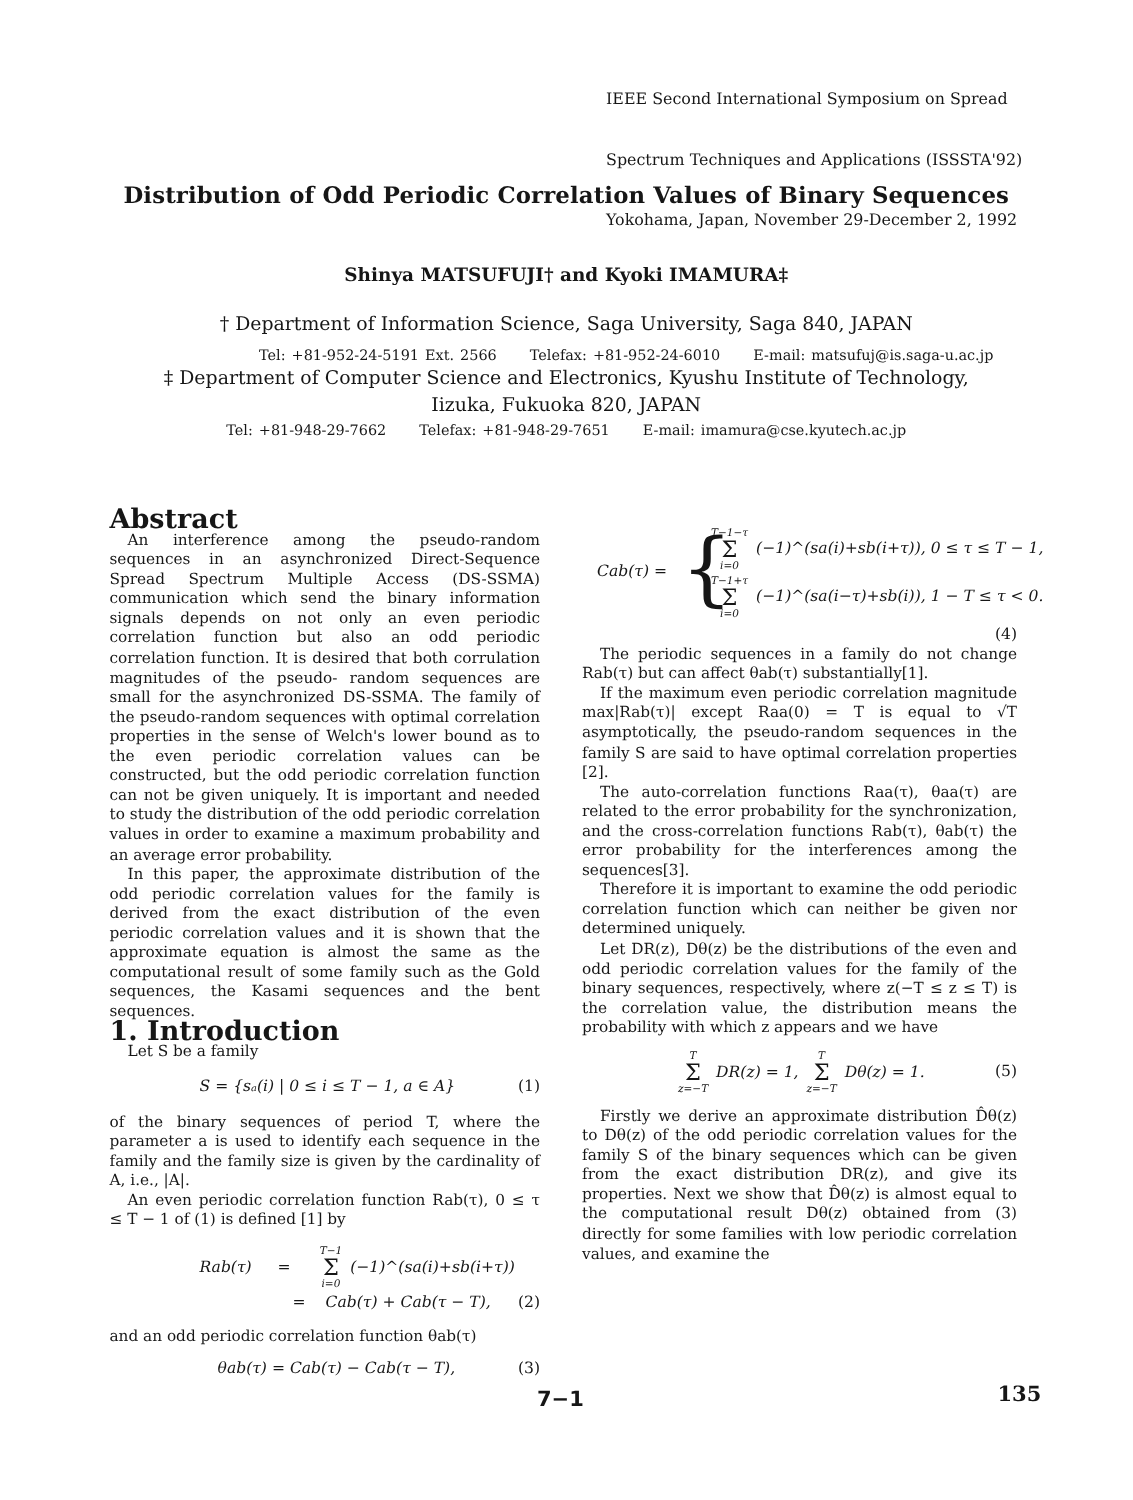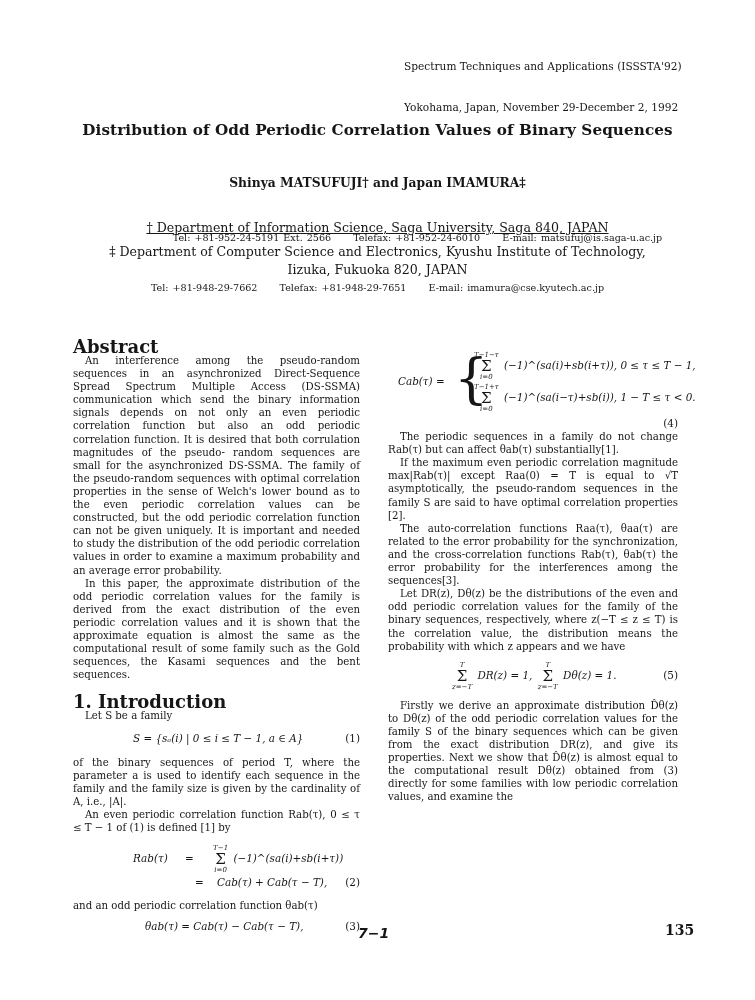--- a/index.html
+++ b/index.html
@@ -15,53 +15,54 @@
   .col { font-size:10.2px; line-height:13.1px; text-align:justify; }
   .colL { left:73px; width:287px; }
   .colR { left:388px; width:290px; }
   .h { font-weight:bold; font-size:18px; line-height:14px; }
   p { margin:0; text-indent:12px; }
   p.ni { text-indent:0; }
   .eq { position:relative; font-style:italic; font-size:10.4px; white-space:nowrap; }
   .eqnum { position:absolute; right:0; font-style:normal; }
   .sum { display:inline-block; text-align:center; vertical-align:middle; line-height:8px; font-size:7px; margin:0 2px; }
   .sum b { display:block; font-size:15px; line-height:14px; font-weight:normal; font-style:normal; }
-  .foot { font-family:"DejaVu Sans", sans-serif; font-weight:bold;font-style:italic; }
+  .foot { font-family:"DejaVu Sans", sans-serif; font-weight:bold; }
 </style>
 </head>
 <body>
 
 <div class="abs conf">
+  <div>IEEE Second International Symposium on Spread</div>
   <div>Spectrum Techniques and Applications (ISSSTA'92)</div>
   <div>Yokohama, Japan, November 29-December 2, 1992</div>
 </div>
 
 <div class="abs title">Distribution of Odd Periodic Correlation Values of Binary Sequences</div>
-<div class="abs authors">Shinya MATSUFUJI† and Japan IMAMURA‡</div>
+<div class="abs authors">Shinya MATSUFUJI† and Kyoki IMAMURA‡</div>
 
-<div class="abs aff" style="top:220px;text-decoration:underline;">† Department of Information Science, Saga University, Saga 840, JAPAN</div>
+<div class="abs aff" style="top:208px;">† Department of Information Science, Saga University, Saga 840, JAPAN</div>
 <div class="abs contact" style="top:232px;margin-left:40px;">
   <span>Tel: +81-952-24-5191 Ext. 2566</span>
   <span>Telefax: +81-952-24-6010</span>
   <span>E-mail: matsufuj@is.saga-u.ac.jp</span>
 </div>
 <div class="abs aff" style="top:244px;">‡ Department of Computer Science and Electronics, Kyushu Institute of Technology,</div>
 <div class="abs aff" style="top:262px;">Iizuka, Fukuoka 820, JAPAN</div>
 <div class="abs contact" style="top:282px;">
   <span>Tel: +81-948-29-7662</span>
   <span>Telefax: +81-948-29-7651</span>
   <span>E-mail: imamura@cse.kyutech.ac.jp</span>
 </div>
 
 <div class="abs col colL" style="top:340px;">
   <div class="h">Abstract</div>
   <p>An interference among the pseudo-random sequences in an asynchronized Direct-Sequence Spread Spectrum Multiple Access (DS-SSMA) communication which send the binary information signals depends on not only an even periodic correlation function but also an odd periodic correlation function. It is desired that both corrulation magnitudes of the pseudo- random sequences are small for the asynchronized DS-SSMA. The family of the pseudo-random sequences with optimal correlation properties in the sense of Welch's lower bound as to the even periodic correlation values can be constructed, but the odd periodic correlation function can not be given uniquely. It is important and needed to study the distribution of the odd periodic correlation values in order to examine a maximum probability and an average error probability.</p>
   <p>In this paper, the approximate distribution of the odd periodic correlation values for the family is derived from the exact distribution of the even periodic correlation values and it is shown that the approximate equation is almost the same as the computational result of some family such as the Gold sequences, the Kasami sequences and the bent sequences.</p>
 
-  <div class="h" style="margin-top:14px;">1. Introduction</div>
+  <div class="h" style="">1. Introduction</div>
   <p>Let S be a family</p>
   <div class="eq" style="margin:10px 0 10px 0; padding-left:60px;">
     <span>S = {sₐ(i) | 0 ≤ i ≤ T − 1, a ∈ A}</span>
     <span class="eqnum">(1)</span>
   </div>
   <p class="ni">of the binary sequences of period T, where the parameter a is used to identify each sequence in the family and the family size is given by the cardinality of A, i.e., |A|.</p>
   <p>An even periodic correlation function Rab(τ), 0 ≤ τ ≤ T − 1 of (1) is defined [1] by</p>
   <div class="eq" style="margin:10px 0 0 0; padding-left:60px; height:26px;">
     <span>Rab(τ)</span>
     <span style="margin:0 14px; font-style:normal;">=</span>
@@ -90,20 +91,21 @@
     </div>
     <div style="position:absolute; left:84px; top:32px;">
       <span class="sum"><span>T−1+τ</span><b>Σ</b><span>i=0</span></span>
       <span>(−1)^(sa(i−τ)+sb(i)),   1 − T ≤ τ &lt; 0.</span>
     </div>
   </div>
   <div style="text-align:right; font-size:10.4px;">(4)</div>
   <p>The periodic sequences in a family do not change Rab(τ) but can affect θab(τ) substantially[1].</p>
   <p>If the maximum even periodic correlation magnitude max|Rab(τ)| except Raa(0) = T is equal to √T asymptotically, the pseudo-random sequences in the family S are said to have optimal correlation properties [2].</p>
   <p>The auto-correlation functions Raa(τ), θaa(τ) are related to the error probability for the synchronization, and the cross-correlation functions Rab(τ), θab(τ) the error probability for the interferences among the sequences[3].</p>
+  <p>Therefore it is important to examine the odd periodic correlation function which can neither be given nor determined uniquely.</p>
   <p>Let DR(z), Dθ(z) be the distributions of the even and odd periodic correlation values for the family of the binary sequences, respectively, where z(−T ≤ z ≤ T) is the correlation value, the distribution means the probability with which z appears and we have</p>
   <div class="eq" style="margin:8px 0 8px 0; padding-left:62px; height:30px;">
     <span class="sum"><span>T</span><b>Σ</b><span>z=−T</span></span>
     <span>DR(z) = 1,</span>
     <span class="sum"><span>T</span><b>Σ</b><span>z=−T</span></span>
     <span>Dθ(z) = 1.</span>
     <span class="eqnum" style="top:8px;">(5)</span>
   </div>
   <p>Firstly we derive an approximate distribution D̂θ(z) to Dθ(z) of the odd periodic correlation values for the family S of the binary sequences which can be given from the exact distribution DR(z), and give its properties. Next we show that D̂θ(z) is almost equal to the computational result Dθ(z) obtained from (3) directly for some families with low periodic correlation values, and examine the</p>
 </div>

